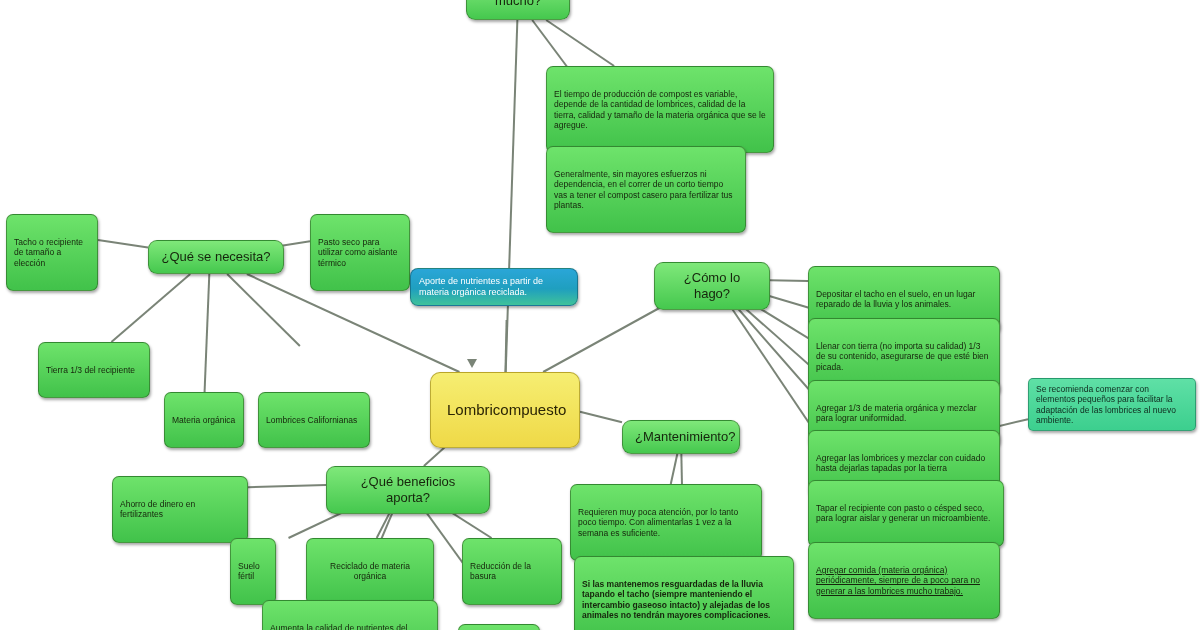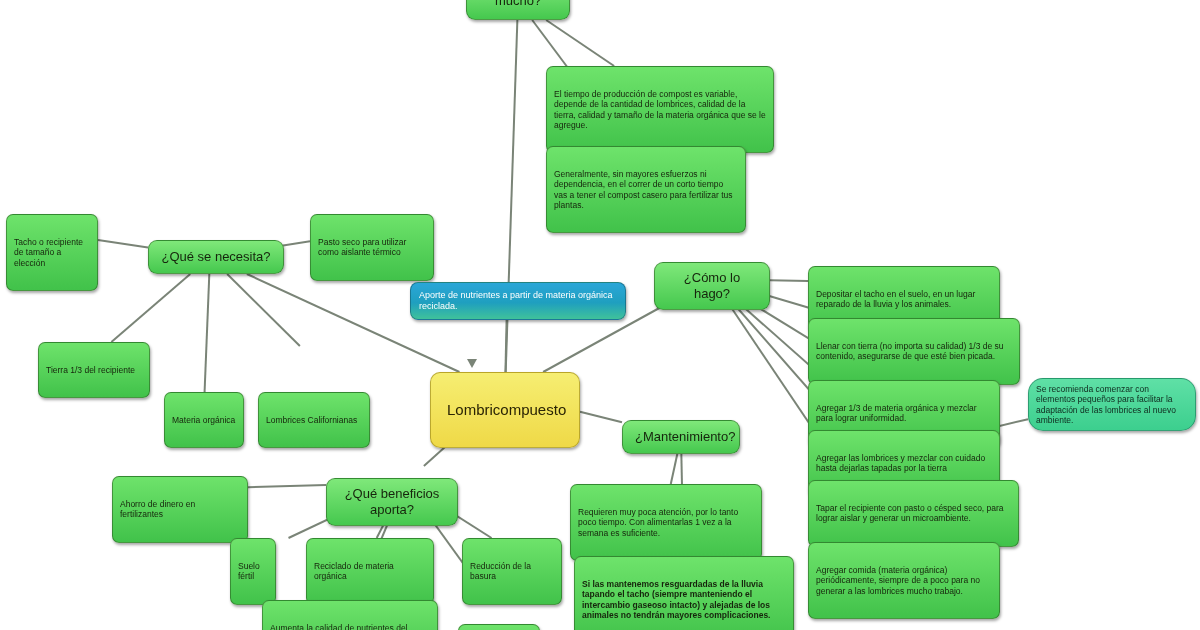--- a/index.html
+++ b/index.html
@@ -60,21 +60,21 @@
     padding:6px 8px;
     border-radius:8px;
   }
   
   .tealbox {
     background:linear-gradient(#5fe0a6,#3ccf8e);
     border:1px solid rgba(20,110,80,0.55);
     color:#0f2a1e;
     font-size:8.5px;
     padding:5px 7px;
-    border-radius:15px;
+    border-radius:5px;
   }
 </style>
 </head>
 <body>
 
 <div id="canvas">
   <svg class="links" id="links">
       <line x1="546.1041666666666" y1="20" x2="614.1458333333334" y2="66" stroke="#7a8477" stroke-width="2"></line>
       <line x1="532.1807580174927" y1="20" x2="626.2215743440233" y2="146" stroke="#7a8477" stroke-width="2"></line>
       <line x1="517.3698979591836" y1="20" x2="505.69642857142856" y2="372" stroke="#7a8477" stroke-width="2"></line>
@@ -114,81 +114,81 @@
       </div>
       <div class="node leaf" style="left: 546px; top: 146px; width: 200px; min-height: 53px;">
         <span class="txt">Generalmente, sin mayores esfuerzos ni dependencia, en el correr de un corto tiempo vas a tener el compost casero para fertilizar tus plantas.</span>
       </div>
       <div class="node branch" style="left: 148px; top: 240px; width: 136px; min-height: 34px;">
         <span class="txt">¿Qué se necesita?</span>
       </div>
       <div class="node leaf" style="left: 6px; top: 214px; width: 92px; min-height: 38px;">
         <span class="txt">Tacho o recipiente de tamaño a elección</span>
       </div>
-      <div class="node leaf" style="left: 310px; top: 214px; width: 124px; min-height: 38px; justify-content: flex-end;">
+      <div class="node leaf" style="left: 310px; top: 214px; width: 100px; min-height: 38px; justify-content: flex-end;">
         <span class="txt">Pasto seco para utilizar como aislante térmico</span>
       </div>
       <div class="node leaf" style="left: 38px; top: 342px; width: 112px; min-height: 30px;">
         <span class="txt">Tierra 1/3 del recipiente</span>
       </div>
       <div class="node leaf" style="left: 164px; top: 392px; width: 80px; min-height: 28px;">
         <span class="txt">Materia orgánica</span>
       </div>
       <div class="node leaf" style="left: 258px; top: 346px; width: 112px; min-height: 28px; margin-top: 46px;">
         <span class="txt">Lombrices Californianas</span>
       </div>
-      <div class="node bluebox" style="left: 410px; top: 282px; width: 216px; min-height: 38px;">
+      <div class="node bluebox" style="left: 410px; top: 268px; width: 168px; min-height: 38px;">
         <span class="txt">Aporte de nutrientes a partir de materia orgánica reciclada.</span>
       </div>
       <div class="node central" style="left: 430px; top: 372px; width: 150px; min-height: 42px;">
         <span class="txt">Lombricompuesto</span>
       </div>
       <div class="node branch" style="left: 654px; top: 262px; width: 116px; min-height: 34px;">
         <span class="txt">¿Cómo lo hago?</span>
       </div>
       <div class="node leaf" style="left: 808px; top: 266px; width: 192px; min-height: 34px;">
         <span class="txt">Depositar el tacho en el suelo, en un lugar reparado de la lluvia y los animales.</span>
       </div>
-      <div class="node leaf" style="left: 808px; top: 318px; width: 212px; min-height: 36px;">
+      <div class="node leaf" style="left: 808px; top: 318px; width: 192px; min-height: 36px;">
         <span class="txt">Llenar con tierra (no importa su calidad) 1/3 de su contenido, asegurarse de que esté bien picada.</span>
       </div>
       <div class="node leaf" style="left: 808px; top: 380px; width: 192px; min-height: 34px;">
         <span class="txt">Agregar 1/3 de materia orgánica y mezclar para lograr uniformidad.</span>
       </div>
       <div class="node leaf" style="left: 808px; top: 430px; width: 192px; min-height: 38px;">
         <span class="txt">Agregar las lombrices y mezclar con cuidado hasta dejarlas tapadas por la tierra</span>
       </div>
-      <div class="node leaf" style="left: 808px; top: 480px; width: 211px; min-height: 36px;">
+      <div class="node leaf" style="left: 808px; top: 480px; width: 196px; min-height: 36px;">
         <span class="txt">Tapar el recipiente con pasto o césped seco, para lograr aislar y generar un microambiente.</span>
       </div>
-      <div class="node leaf" style="left: 808px; top: 542px; width: 192px; min-height: 44px;">
+      <div class="node leaf" style="left: 808px; top: 542px; width: 192px; min-height: 44px; text-decoration: underline;">
         <span class="txt">Agregar comida (materia orgánica) periódicamente, siempre de a poco para no generar a las lombrices mucho trabajo.</span>
       </div>
       <div class="node tealbox" style="left: 1028px; top: 378px; width: 168px; min-height: 42px;">
         <span class="txt">Se recomienda comenzar con elementos pequeños para facilitar la adaptación de las lombrices al nuevo ambiente.</span>
       </div>
       <div class="node branch" style="left: 622px; top: 420px; width: 118px; min-height: 34px;">
         <span class="txt">¿Mantenimiento?</span>
       </div>
       <div class="node leaf" style="left: 570px; top: 484px; width: 192px; min-height: 44px;">
         <span class="txt">Requieren muy poca atención, por lo tanto poco tiempo. Con alimentarlas 1 vez a la semana es suficiente.</span>
       </div>
       <div class="node leaf" style="left: 574px; top: 556px; width: 220px; min-height: 56px; font-weight: bold;">
         <span class="txt">Si las mantenemos resguardadas de la lluvia tapando el tacho (siempre manteniendo el intercambio gaseoso intacto) y alejadas de los animales no tendrán mayores complicaciones.</span>
       </div>
-      <div class="node branch" style="left: 326px; top: 466px; width: 132px; min-height: 34px; margin-top: 12px;">
+      <div class="node branch" style="left: 326px; top: 466px; width: 164px; min-height: 34px;">
         <span class="txt">¿Qué beneficios aporta?</span>
       </div>
       <div class="node leaf" style="left: 112px; top: 476px; width: 136px; min-height: 26px;">
         <span class="txt">Ahorro de dinero en fertilizantes</span>
       </div>
       <div class="node leaf" style="left: 230px; top: 538px; width: 46px; min-height: 26px;">
         <span class="txt">Suelo fértil</span>
       </div>
-      <div class="node leaf" style="left: 306px; top: 538px; width: 128px; min-height: 26px;">
+      <div class="node leaf" style="left: 306px; top: 538px; width: 128px; min-height: 26px; text-align: center;">
         <span class="txt">Reciclado de materia orgánica</span>
       </div>
       <div class="node leaf" style="left: 462px; top: 538px; width: 100px; min-height: 26px;">
         <span class="txt">Reducción de la basura</span>
       </div>
       <div class="node leaf" style="left: 262px; top: 600px; width: 176px; min-height: 26px;">
         <span class="txt">Aumenta la calidad de nutrientes del suelo</span>
       </div>
       <div class="node leaf" style="left: 458px; top: 600px; width: 82px; min-height: 26px; margin-top: 24px;">
         <span class="txt">Mejor aireación</span>

